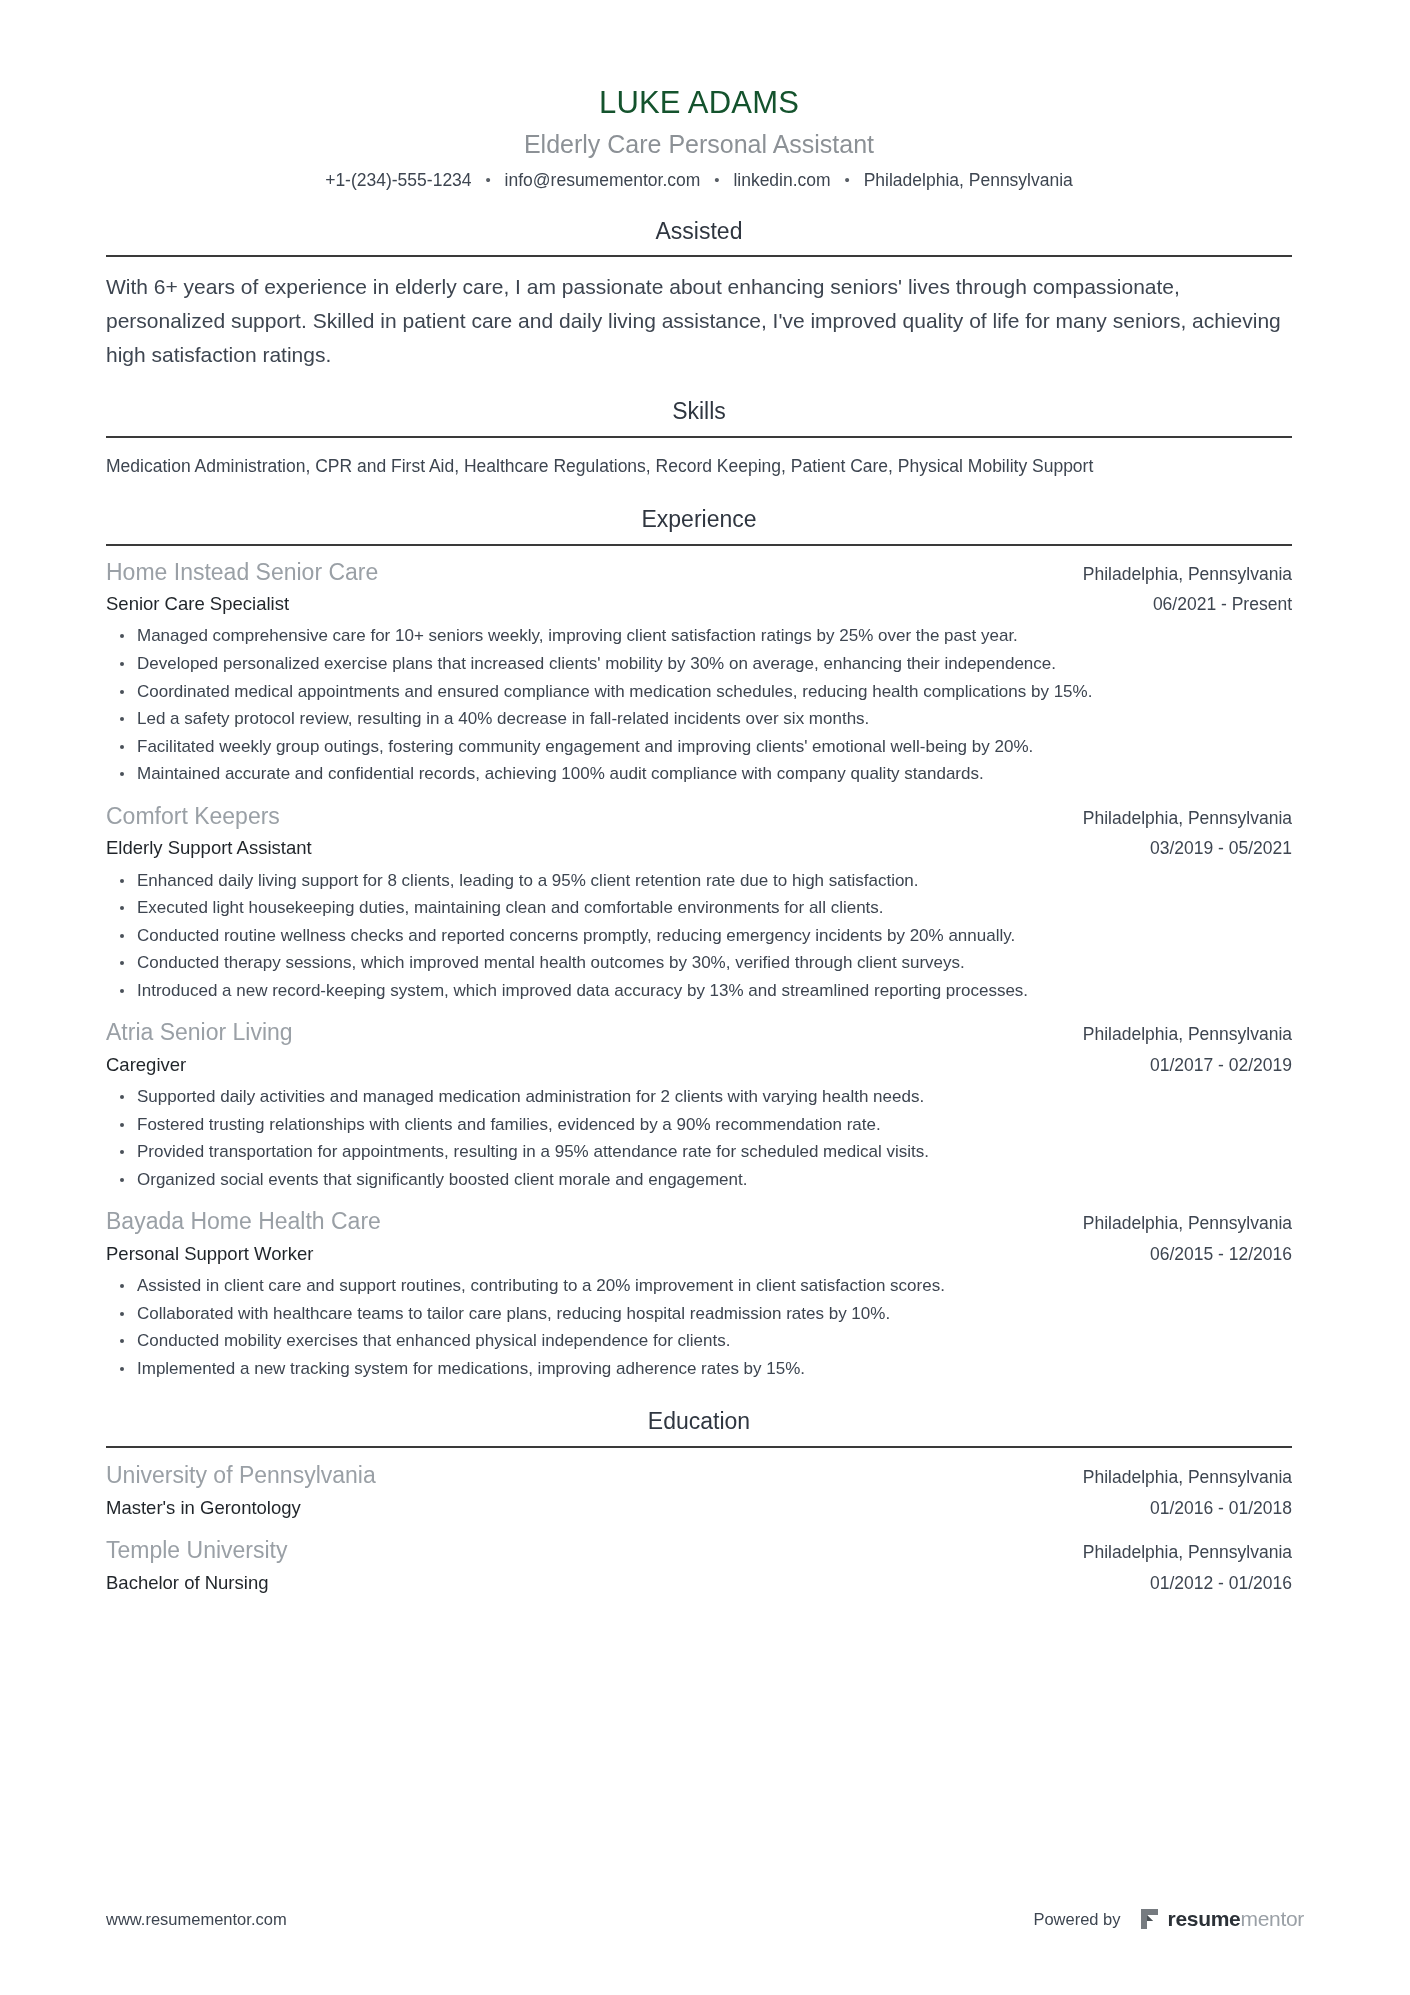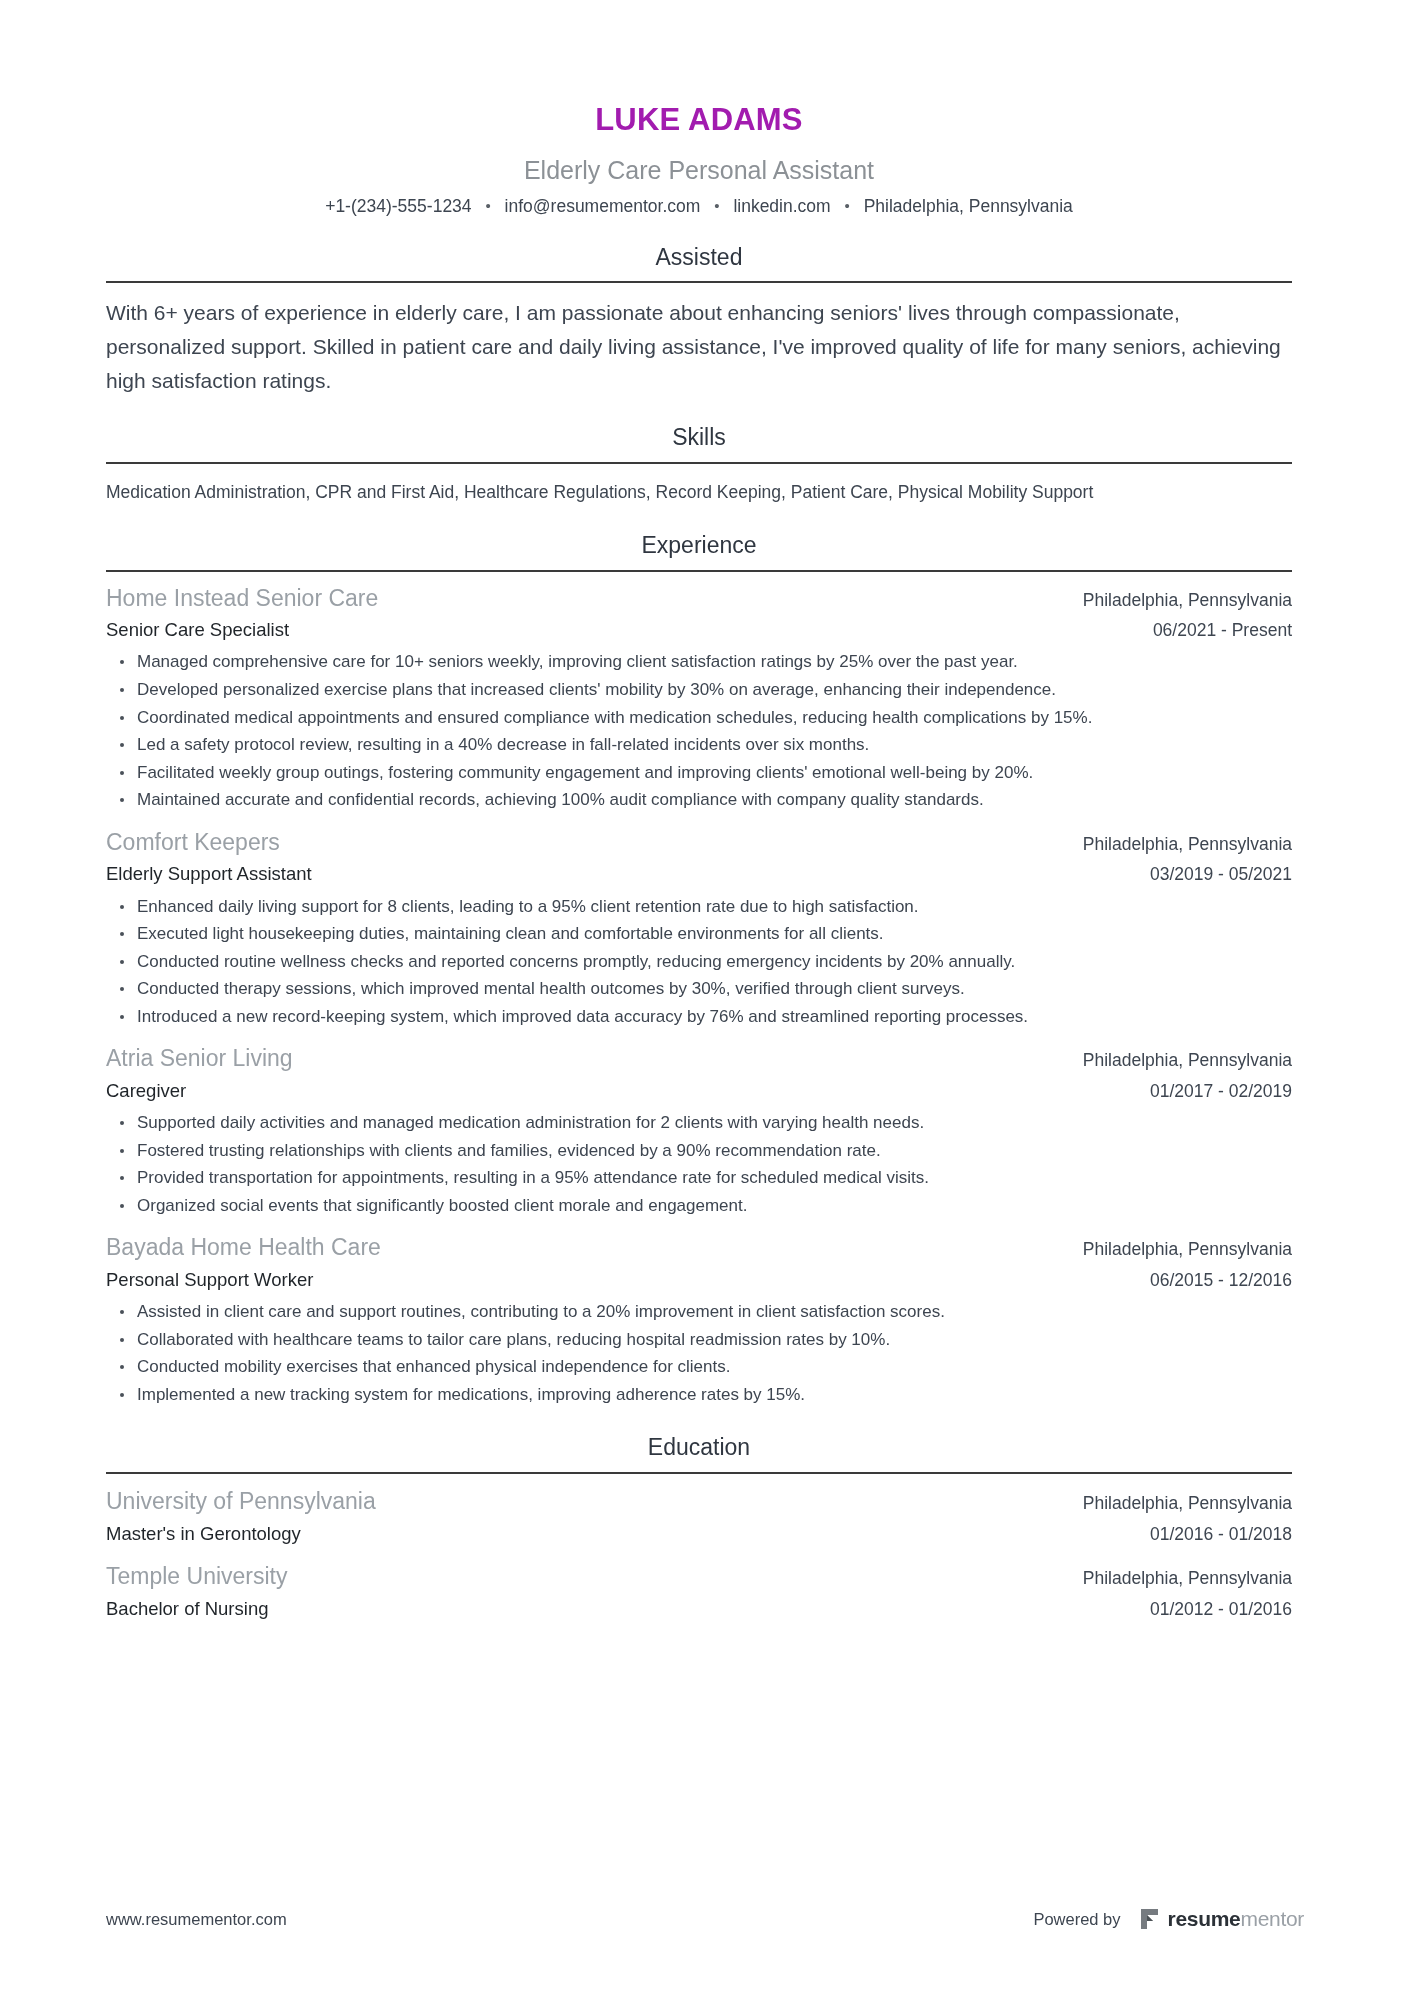--- a/index.html
+++ b/index.html
@@ -27,25 +27,25 @@
     width: 1186px;
   }
 
   
   .header {
     text-align: center;
     padding-top: 86px;
   }
   .name {
     font-size: 31px;
-    font-weight: bold;
+    font-weight: normal;
     letter-spacing: 0.2px;
-    color: #a21caf;
+    color: #14532d;
     line-height: 1.12;
-    margin: 17px;
+    margin: 0;
   }
   .headline {
     font-size: 25px;
     color: #8c9196;
     font-weight: 400;
     line-height: 1.25;
     margin-top: 8px;
   }
   .contact {
     margin-top: 9px;
@@ -254,21 +254,21 @@
             </div>
             <div class="entry-row sub">
               <div class="role">Elderly Support Assistant</div>
               <div class="dates">03/2019 - 05/2021</div>
             </div>
             <ul class="bullets">
               <li>Enhanced daily living support for 8 clients, leading to a 95% client retention rate due to high satisfaction.</li>
               <li>Executed light housekeeping duties, maintaining clean and comfortable environments for all clients.</li>
               <li>Conducted routine wellness checks and reported concerns promptly, reducing emergency incidents by 20% annually.</li>
               <li>Conducted therapy sessions, which improved mental health outcomes by 30%, verified through client surveys.</li>
-              <li>Introduced a new record-keeping system, which improved data accuracy by 76% and streamlined reporting processes.</li>
+              <li>Introduced a new record-keeping system, which improved data accuracy by 13% and streamlined reporting processes.</li>
             </ul>
           </div>
           <div class="entry">
             <div class="entry-row">
               <div class="org">Atria Senior Living</div>
               <div class="loc">Philadelphia, Pennsylvania</div>
             </div>
             <div class="entry-row sub">
               <div class="role">Caregiver</div>
               <div class="dates">01/2017 - 02/2019</div>

